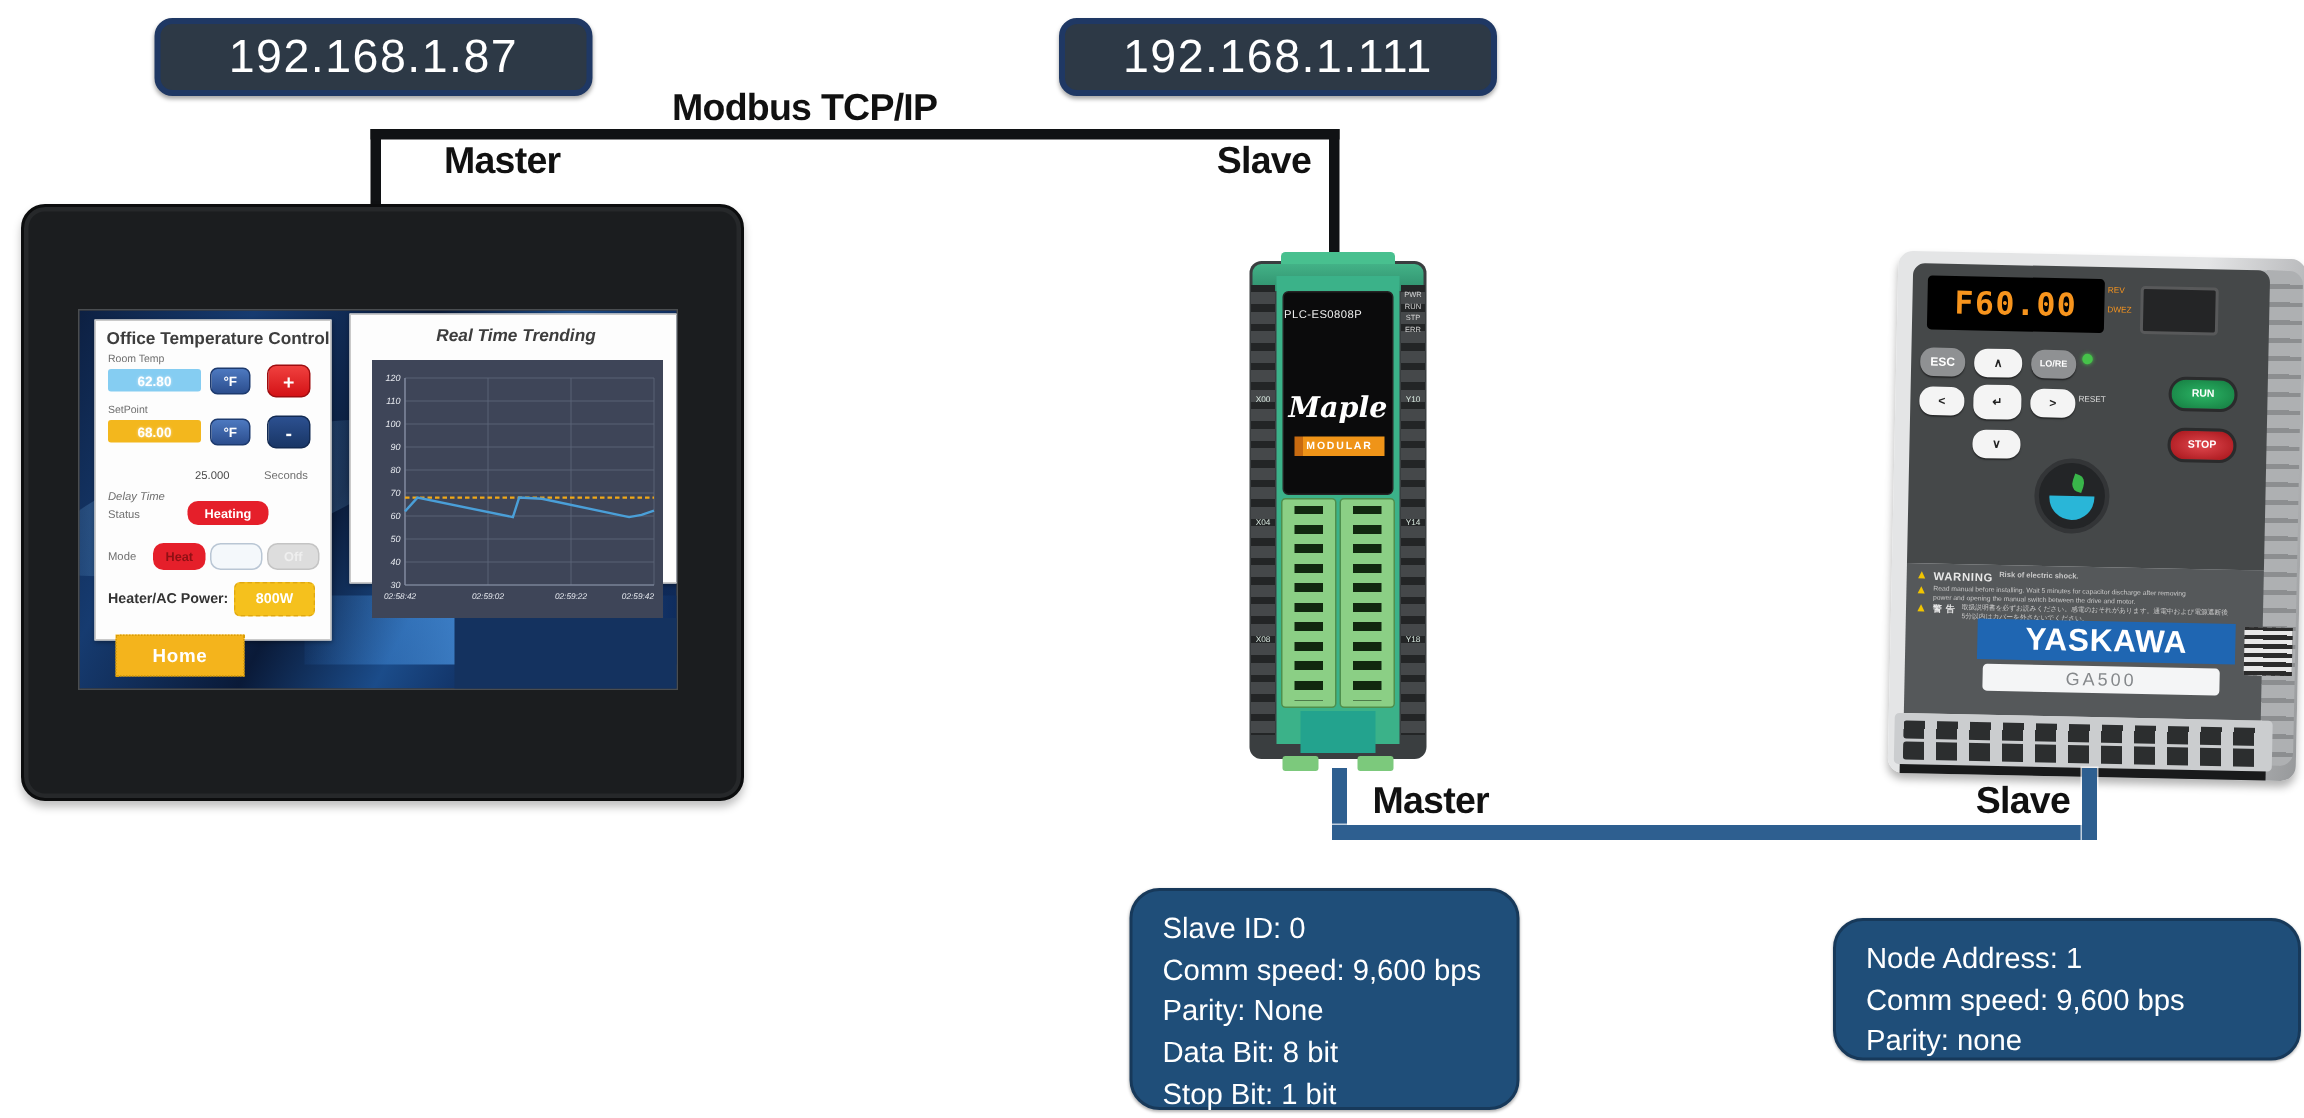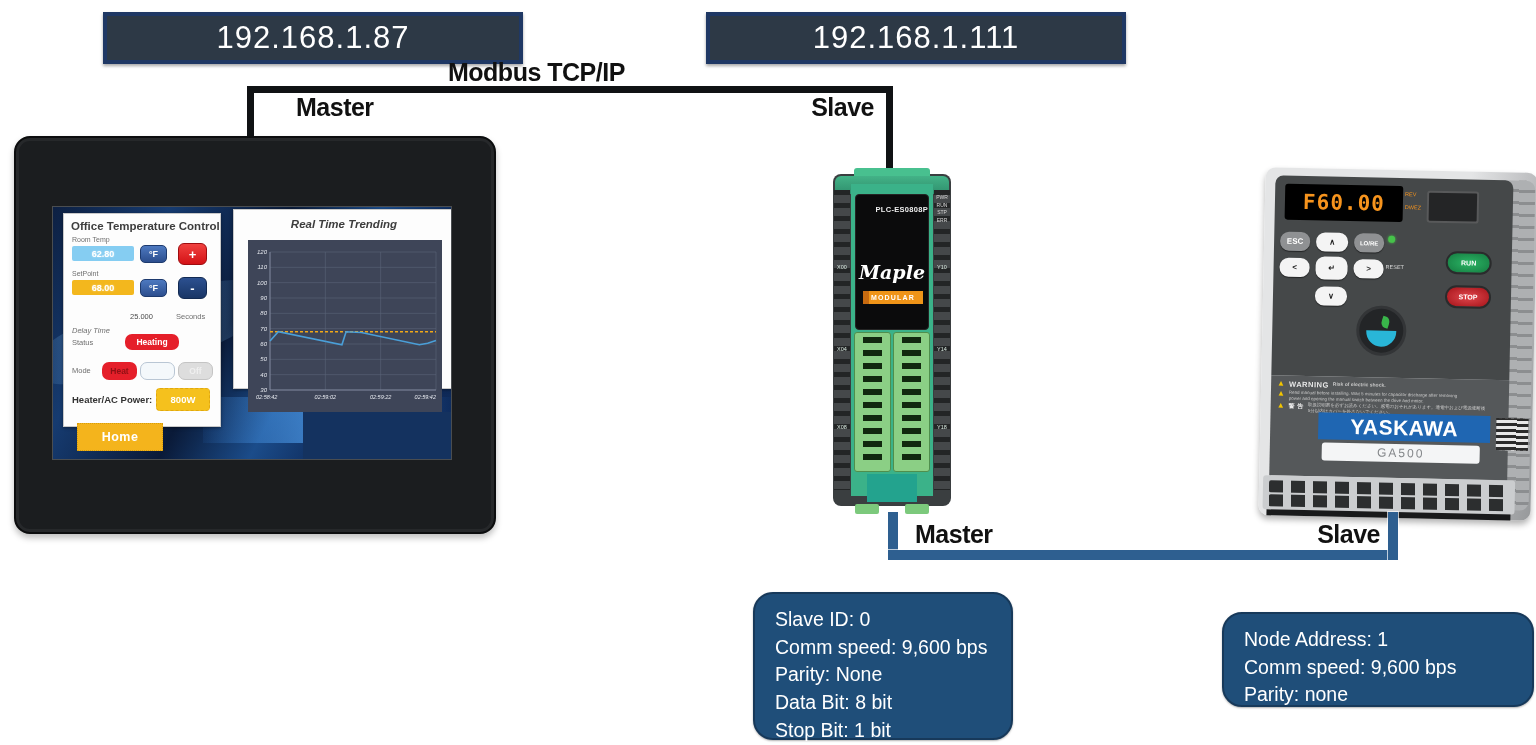--- a/index.html
+++ b/index.html
@@ -1,21 +1,21 @@
 <!DOCTYPE html>
 <html><head>
 <meta charset="utf-8">
 <style>
   * { margin:0; padding:0; box-sizing:border-box; }
   body { font-family:"Liberation Sans", sans-serif; background:#fff; }
   #canvas { position:relative; width:1536px; height:745px; background:#fff; overflow:hidden; }
 
   
-  .ip-badge { position:absolute; width:420px; height:52px; background:#2d3946; border:4px solid #1f3864;
-    border-radius:0; color:#fff; font-size:31px; letter-spacing:1px; display:flex; align-items:center;
+  .ip-badge { position:absolute; width:292px; height:52px; background:#2d3946; border:4px solid #1f3864;
+    border-radius:12px; color:#fff; font-size:31px; letter-spacing:1px; display:flex; align-items:center;
     justify-content:center; box-shadow:0 2px 3px rgba(0,0,0,.35); }
 
   
   .line-black { position:absolute; background:#101214; }
   .line-blue  { position:absolute; background:#2e5f90; box-shadow:0 0 0 1px rgba(255,255,255,.7); }
   .conn-label { position:absolute; font-weight:700; font-size:25px; color:#111; letter-spacing:-0.5px; }
   .bus-label  { position:absolute; font-weight:700; font-size:25px; letter-spacing:-0.5px; text-align:left; }
 
   
   .info-box { position:absolute; background:#1f4e79; border:2px solid #17395a; border-radius:20px;
@@ -61,22 +61,22 @@
   .plc { position:absolute; left:833px; top:168px; width:118px; height:348px; }
   .plc-body { position:absolute; left:0; top:6px; width:118px; height:332px; background:#3a3e40; border-radius:8px; }
   .plc-clip { position:absolute; left:21px; top:0; width:76px; height:16px; background:#48c08f; border-radius:3px; }
   .plc-head { position:absolute; left:2px; top:8px; width:114px; height:18px;
     background:linear-gradient(#43b287,#2f8f6d); border-radius:6px 6px 0 0; }
   .plc-flange { position:absolute; top:22px; width:16px; height:300px; background:
       repeating-linear-gradient(to bottom,#232526 0 5px,#45484a 5px 13px); }
   .plc-col { position:absolute; left:18px; top:16px; width:82px; height:312px; background:#3bb289; }
   .plc-face { position:absolute; left:22px; top:26px; width:74px; height:136px; background:#0b0b0c;
     border-radius:4px; border:1px solid #242424; }
-  .plc-model { position:absolute; top:10px; width:100%; text-align:right; color:#efefef; font-size:7.5px;
-    font-weight:700; letter-spacing:.3px; }
+  .plc-model { position:absolute; top:10px; width:100%; text-align:left; color:#efefef; font-size:7.5px;
+    font-weight:400; letter-spacing:.3px; }
   .plc-brand { position:absolute; top:66px; width:100%; text-align:center; color:#fff; font-size:19px;
     font-family:"DejaVu Serif", serif; font-style:italic; font-weight:700; }
   .plc-modular { position:absolute; left:7px; top:96px; width:60px; height:13px;
     background:linear-gradient(90deg,#c76a10 0 6px,#ef9418 6px); color:#fff; font-size:7px; font-weight:700;
     letter-spacing:1.2px; display:flex; align-items:center; justify-content:center; }
   .plc-io-label { position:absolute; font-size:5.5px; color:#d8e8df; width:16px; text-align:center; }
   .plc-status { position:absolute; right:1px; top:26px; font-size:5px; color:#d6d6d6; line-height:1.5;
     text-align:center; width:16px; }
   .plc-term { position:absolute; top:164px; width:37px; height:140px; background:#8bcf85; border-radius:3px;
     border:1px solid #4f8f4d; padding:4px 8px; }

